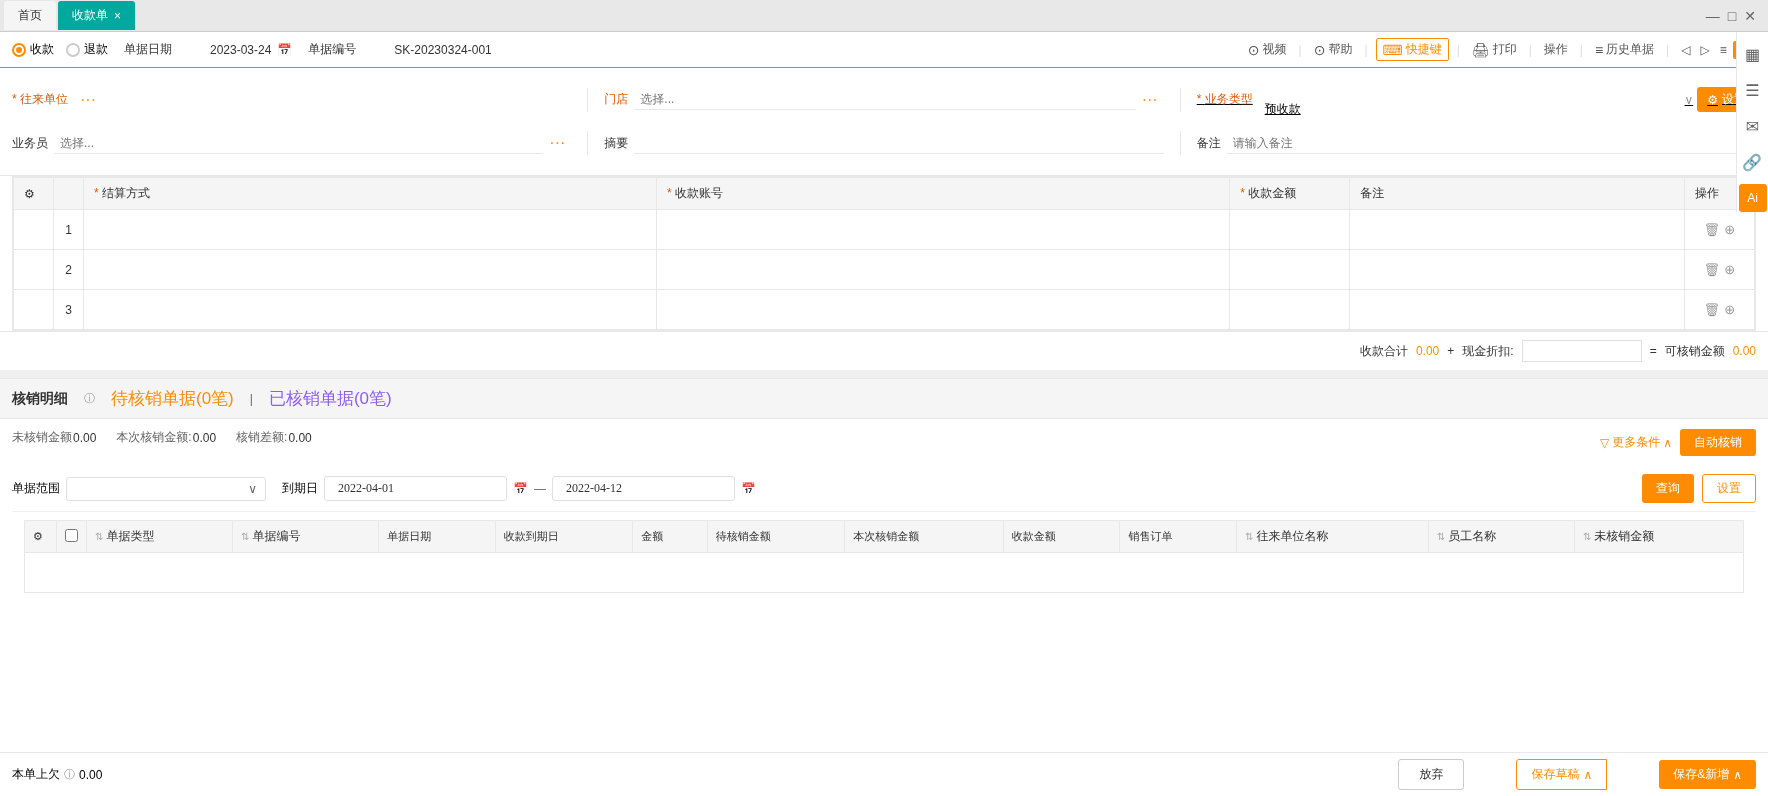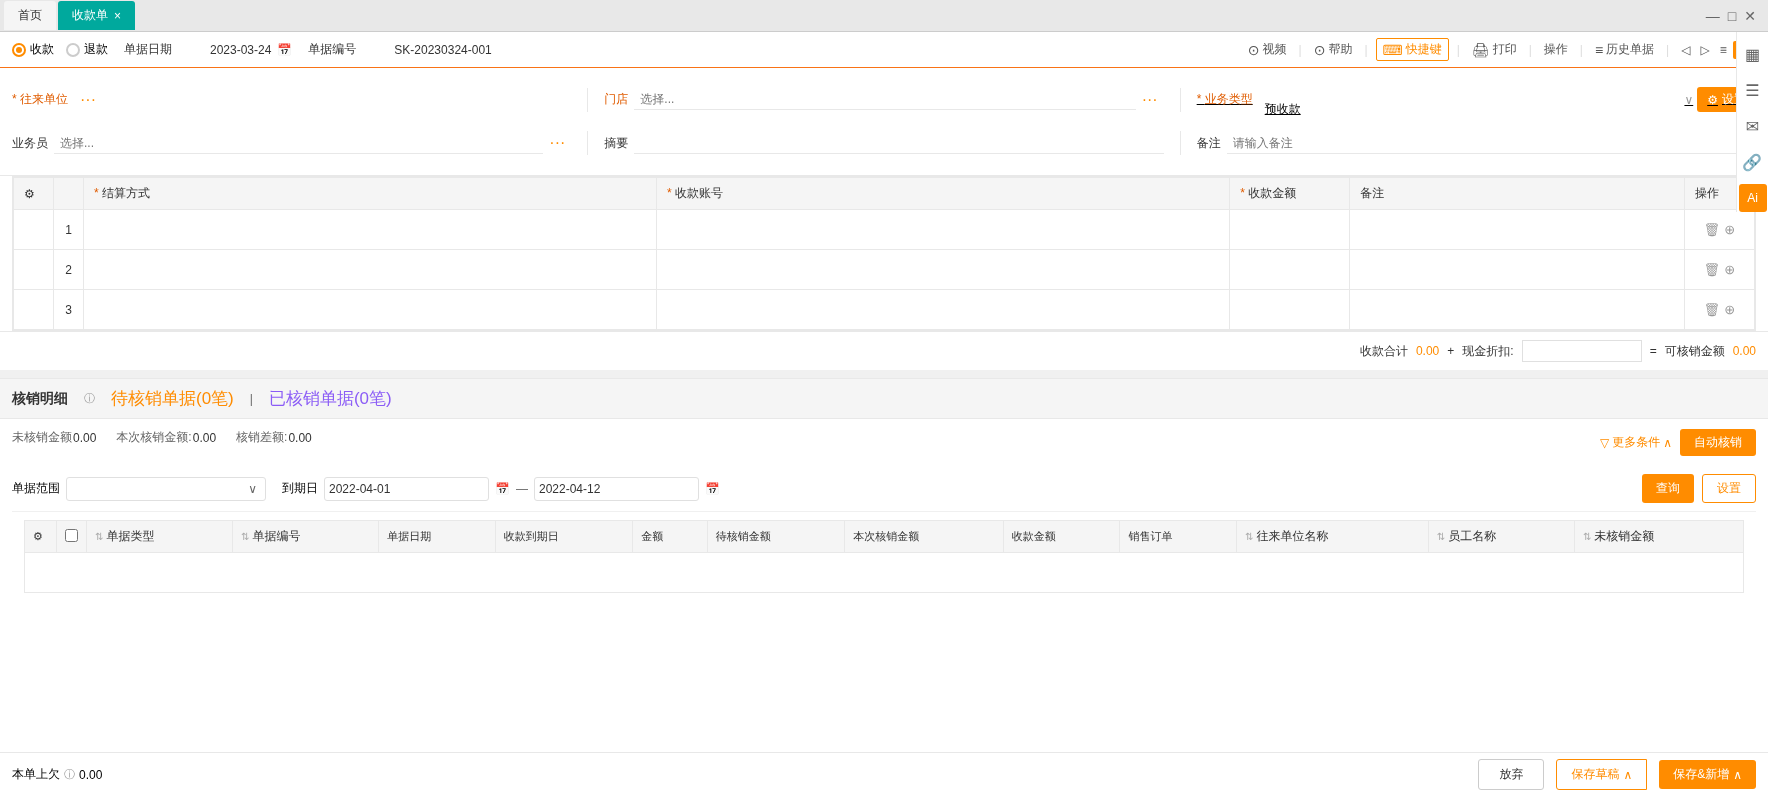--- a/index.html
+++ b/index.html
@@ -179,22 +179,22 @@
     }
     .filter-field { display: flex; align-items: center; gap: 6px; }
     .filter-select {
       border: 1px solid #e0e0e0; padding: 4px 8px;
       border-radius: 3px; color: #666; background: white;
       min-width: 200px; cursor: pointer;
       display: flex; align-items: center; justify-content: space-between;
     }
     .date-range { display: flex; align-items: center; gap: 6px; }
     .date-input {
-      border: 1px solid #e0e0e0; padding: 4px 4px;
-      border-radius: 3px; color: #333; background: white; font-size: 12px;
+      border: 1px solid #e0e0e0; padding: 4px 13px;
+      border-radius: 3px; color: #333; background: white; font-size: 12px; font-family: Liberation Serif, serif;
     }
     .date-sep { color: #666; }
 
     
     .bottom-table-area { padding: 0 12px; }
     .bottom-table { width: 100%; border-collapse: collapse; }
     .bottom-table th {
       background: #f5f5f5; text-align: left;
       padding: 7px 8px; border: 1px solid #e8e8e8;
       color: #333; font-weight: normal; white-space: nowrap; font-size: 11px;
@@ -221,21 +221,21 @@
     .btn-save-draft {
       background: white; color: #ff8c00; border: 1px solid #ff8c00;
       padding: 6px 14px; border-radius: 3px 0 0 3px; cursor: pointer; font-size: 12px;
       display: flex; align-items: center; gap: 4px;
     }
     .btn-save-new {
       background: #ff8c00; color: white; border: none;
       padding: 6px 14px; border-radius: 3px; cursor: pointer; font-size: 12px;
       display: flex; align-items: center; gap: 4px;
     }
-    .split-btn { display: flex; }
+    .split-btn { display: flex; margin-left: 40px; }
 
     
     .right-sidebar {
       position: fixed; right: 0; top: 32px;
       width: 32px; background: white;
       border-left: 1px solid #e8e8e8;
       display: flex; flex-direction: column; align-items: center;
       padding-top: 8px; gap: 8px;
     }
     .sidebar-icon {

